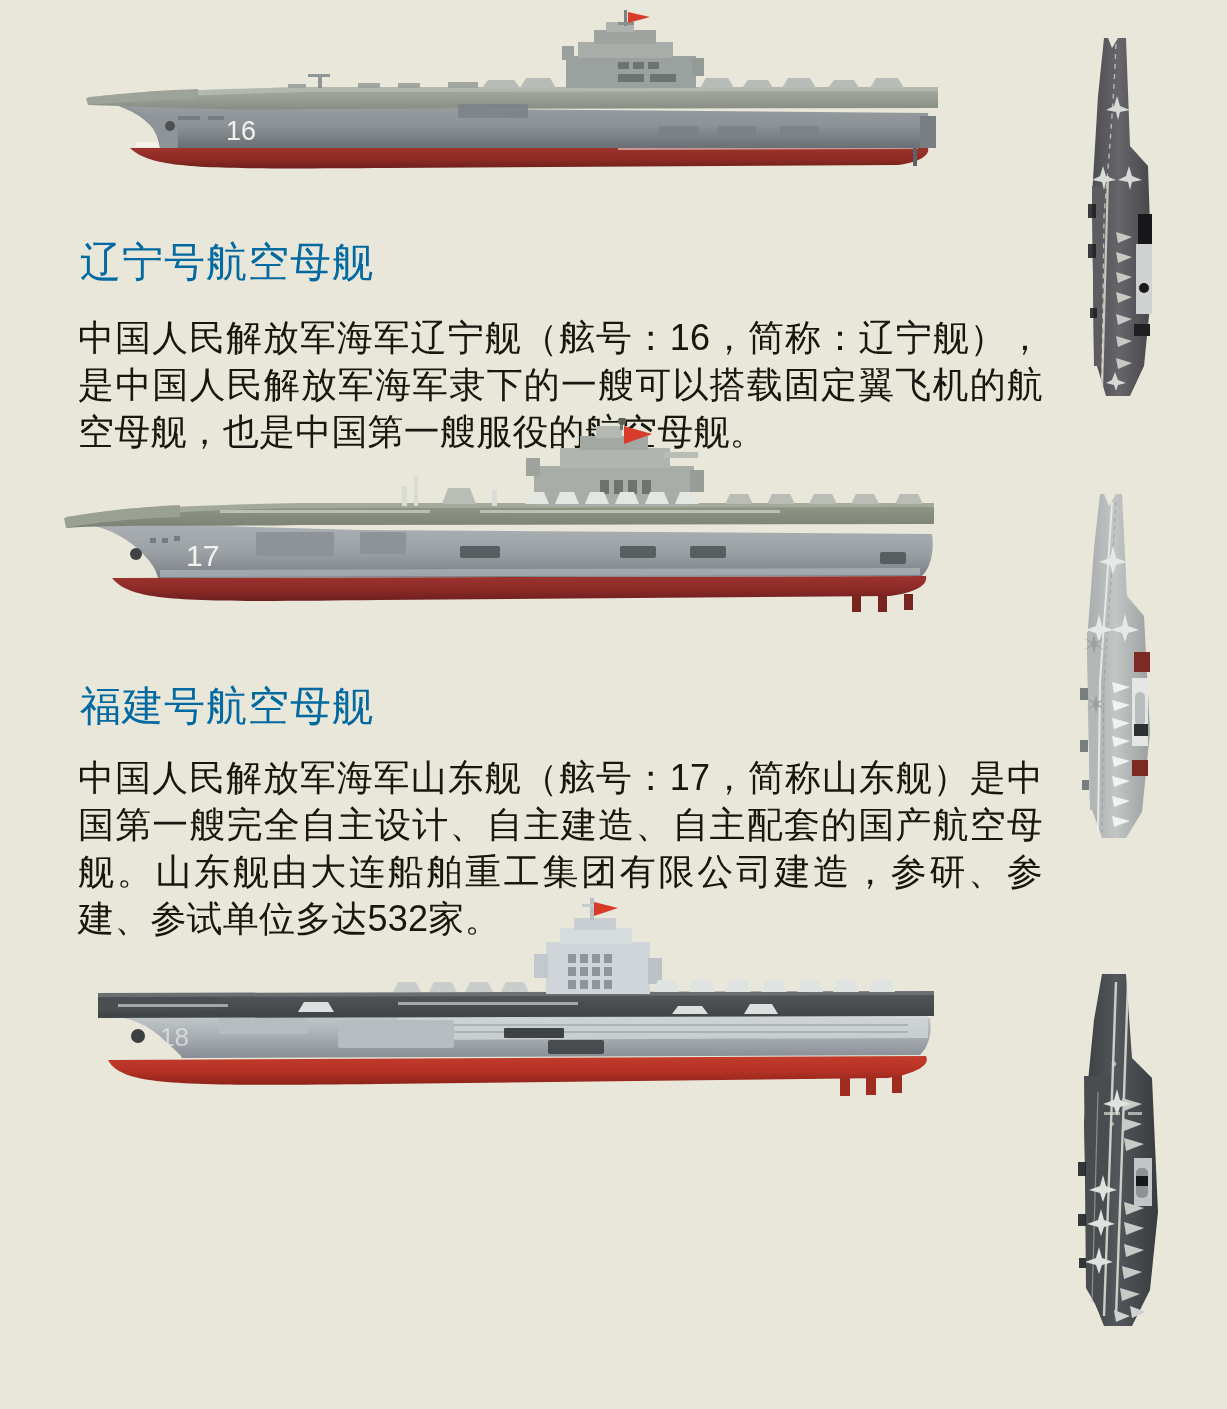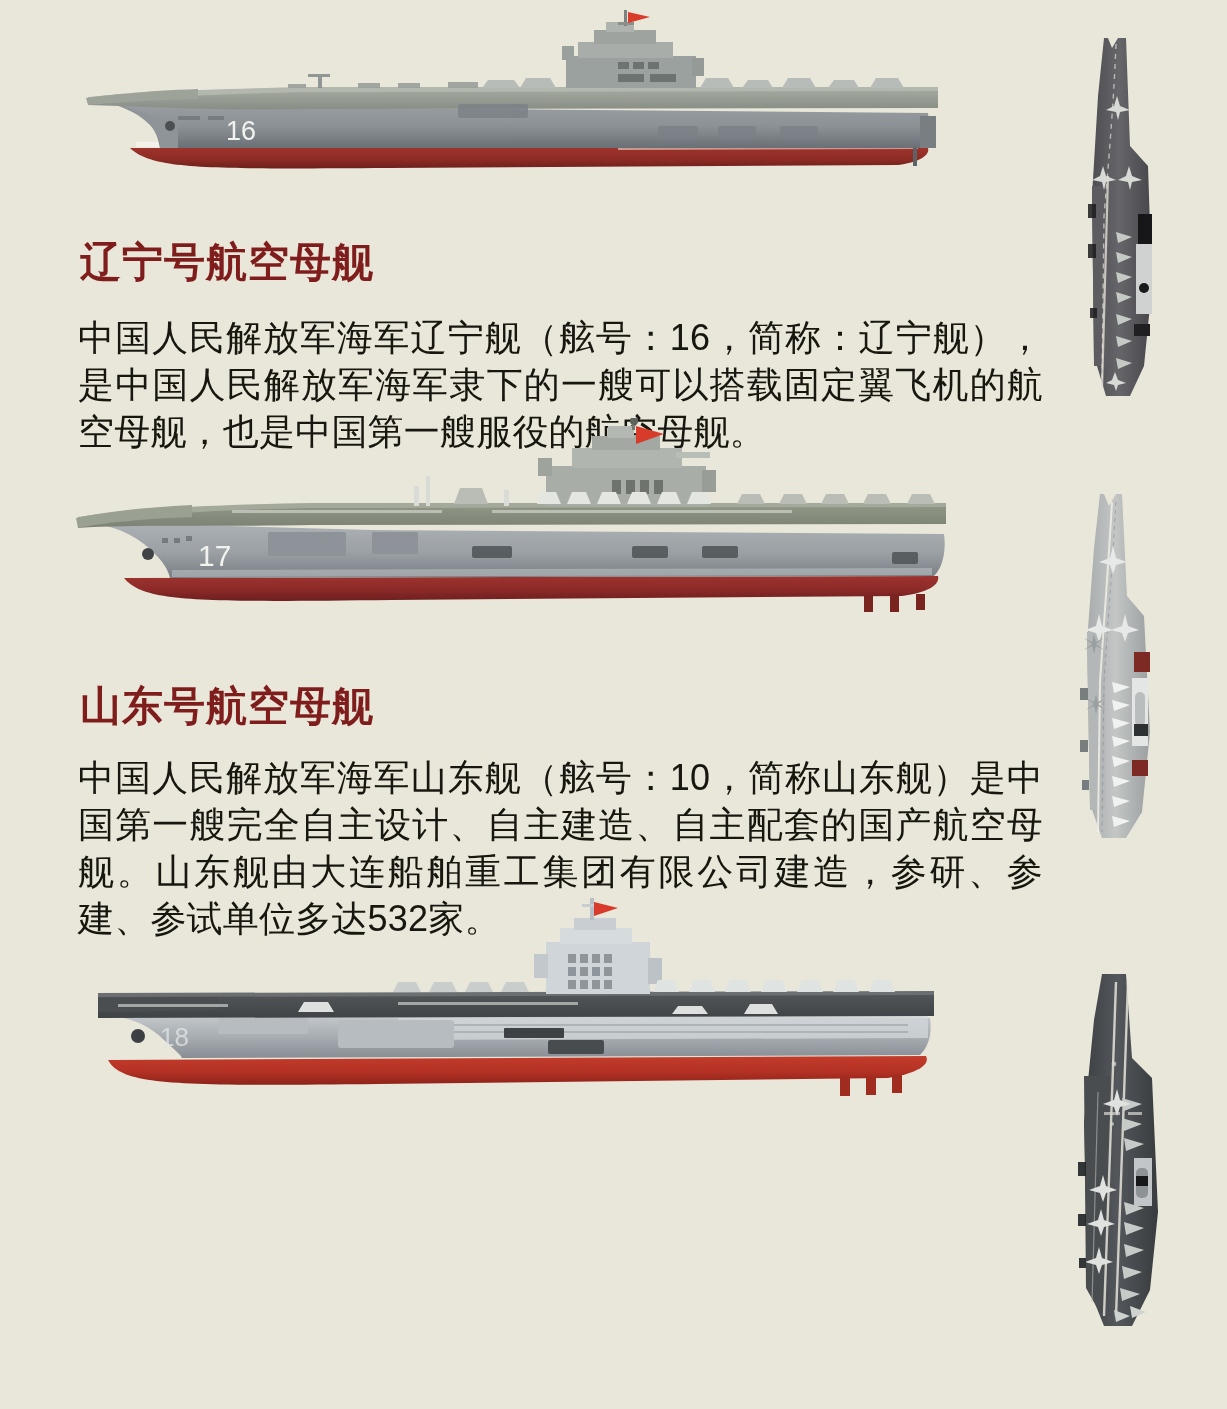--- a/index.html
+++ b/index.html
@@ -19,23 +19,23 @@
     width: 1227px;
     height: 1091px;
     background: #e9e7da;
   }
 
   
   .section-title {
     position: absolute;
     left: 80px;
     font-size: 41px;
-    font-weight: 700;
+    font-weight: 400;
     letter-spacing: 1px;
-    color: #7f1d1d;
+    color: #0369a1;
     line-height: 1;
     white-space: nowrap;
     text-align: center;
   }
   .section-body {
     position: absolute;
     left: 78px;
     width: 965px;
     font-size: 36px;
     line-height: 47px;
@@ -214,21 +214,21 @@
 
       <g fill="#d7dad5">
         <path d="M34,344 l3,-8 l3,8 l8,3 l-8,2 l-2,6 l-2,-6 l-8,-2 z"></path>
       </g>
     </svg>
   </div>
 
   <h2 class="section-title" style="top:208px;">辽宁号航空母舰</h2>
   <p class="section-body" style="top:278px;">中国人民解放军海军辽宁舰（舷号：16，简称：辽宁舰），是中国人民解放军海军隶下的一艘可以搭载固定翼飞机的航空母舰，也是中国第一艘服役的航空母舰。</p>
 
-  <div class="ship-side" style="left:72px; top:418px; width:890px; height:200px;">
+  <div class="ship-side" style="left:60px; top:418px; width:890px; height:200px;">
     <svg viewBox="0 0 890 200" width="890" height="200">
       <defs>
         <linearGradient id="s17hull" x1="0" y1="0" x2="0" y2="1">
           <stop offset="0%" stop-color="#acb1b5"></stop>
           <stop offset="55%" stop-color="#9aa0a4"></stop>
           <stop offset="100%" stop-color="#787e83"></stop>
         </linearGradient>
         <linearGradient id="s17red" x1="0" y1="0" x2="0" y2="1">
           <stop offset="0%" stop-color="#9d332f"></stop>
           <stop offset="55%" stop-color="#8c2a28"></stop>
@@ -381,22 +381,22 @@
       </g>
 
       <g fill="#6c7274" opacity=".9">
         <rect x="8" y="196" width="8" height="12"></rect>
         <rect x="8" y="248" width="8" height="12"></rect>
         <rect x="10" y="288" width="7" height="10"></rect>
       </g>
     </svg>
   </div>
 
-  <h2 class="section-title" style="top:652px;">山东号航空母舰</h2>
-  <p class="section-body" style="top:718px;">中国人民解放军海军山东舰（舷号：10，简称山东舰）是中国第一艘完全自主设计、自主建造、自主配套的国产航空母舰。山东舰由大连船舶重工集团有限公司建造，参研、参建、参试单位多达532家。</p>
+  <h2 class="section-title" style="top:652px;">福建号航空母舰</h2>
+  <p class="section-body" style="top:718px;">中国人民解放军海军山东舰（舷号：17，简称山东舰）是中国第一艘完全自主设计、自主建造、自主配套的国产航空母舰。山东舰由大连船舶重工集团有限公司建造，参研、参建、参试单位多达532家。</p>
 
   <div class="ship-side" style="left:98px; top:898px; width:850px; height:200px;text-align:right;">
     <svg viewBox="0 0 850 200" width="850" height="200">
       <defs>
         <linearGradient id="f18hull" x1="0" y1="0" x2="0" y2="1">
           <stop offset="0%" stop-color="#c4cacd"></stop>
           <stop offset="50%" stop-color="#a9aeb3"></stop>
           <stop offset="100%" stop-color="#878d93"></stop>
         </linearGradient>
         <linearGradient id="f18red" x1="0" y1="0" x2="0" y2="1">

